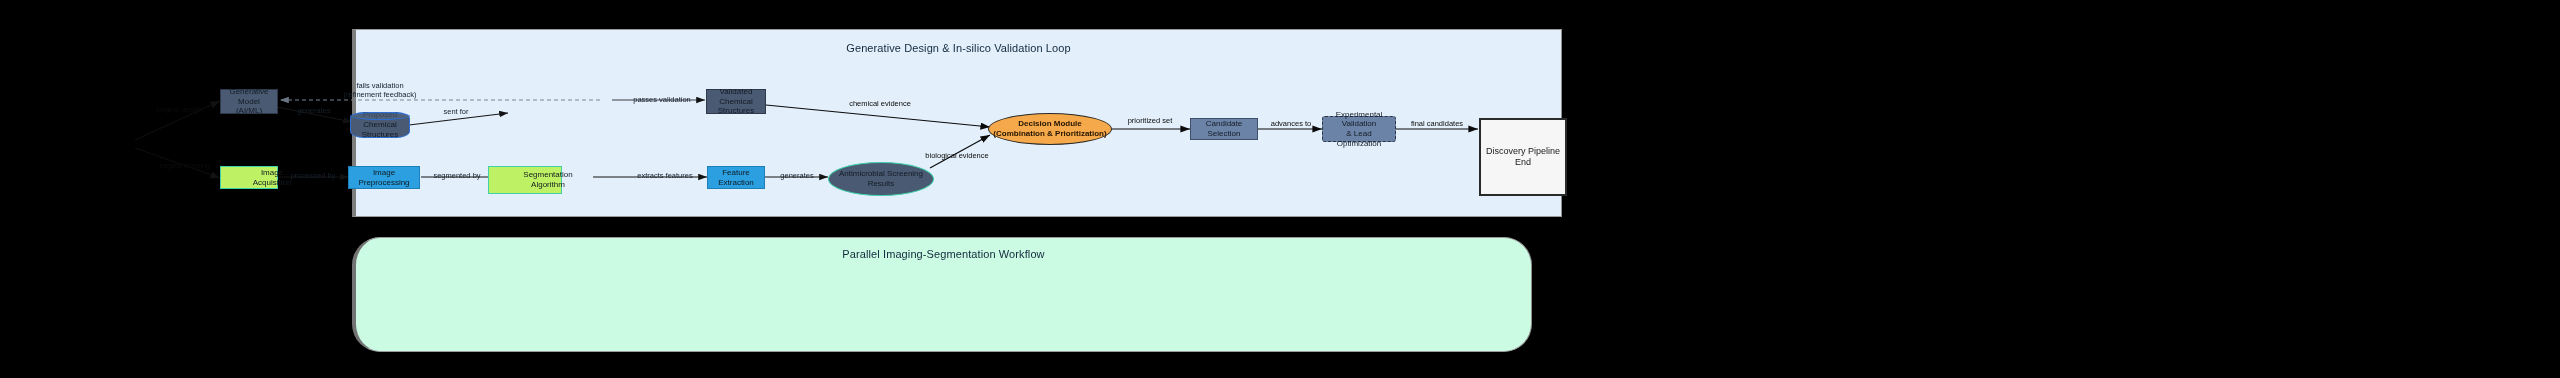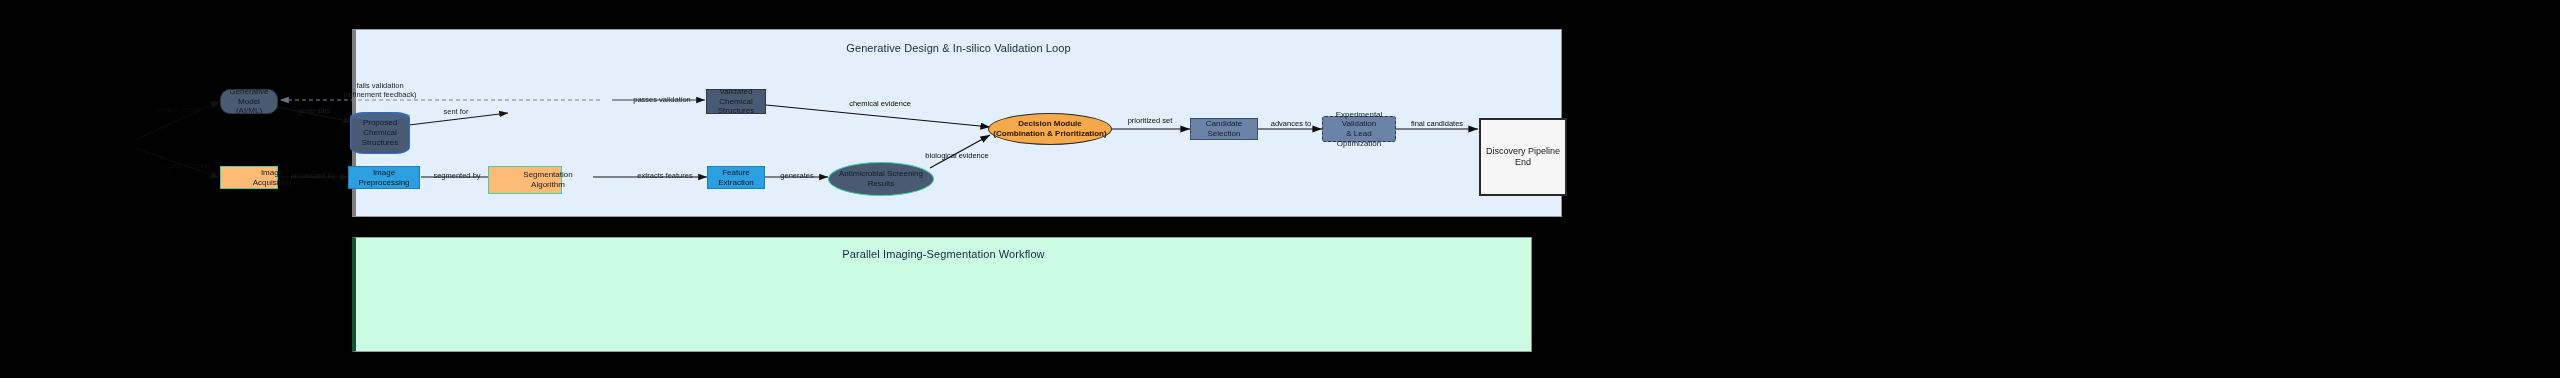--- a/index.html
+++ b/index.html
@@ -31,22 +31,23 @@
     box-sizing: border-box;
     border: 1px solid #9a9a9a;
   }
   .subgraph.gen {
     background: #e3f0fb;
     border-left: 4px solid #7d7d7d;
     border-right: 1px solid #8f8f8f;
   }
   .subgraph.img {
     background: #ccfbe4;
-    border-left: 4px solid #14532d;
+    border-left: 4px solid #737373;
     border-right: 1px solid #8f8f8f;
+    border-radius: 28px;
   }
   .subgraph-title {
     position: absolute;
     left: 0;
     right: 0;
     text-align: center;
     font-size: 11px;
     color: #13293d;
     letter-spacing: .1px;
   }
@@ -63,21 +64,21 @@
     color: #1d2430;
     padding: 1px 2px;
     white-space: pre-line;
   }
   .node.rect-dark {
     background: #4a5a72;
     border: 1px solid #2e3a4c;
     color: #121a24;
   }
   .node.rect-darkgray {
-    background: #fdba74;
+    background: #bef264;
     border: 1.6px solid #3fd0a8;
     color: #141a22;
     padding-left: 48px;
   }
   .node.rect-blue {
     background: #2b9fe0;
     border: 1.4px solid #1d7fb8;
     color: #0f1a22;
   }
   .node.rect-steel {
@@ -225,26 +226,26 @@
     <path d="M930,168 L990,135" stroke="#0a0a0a" stroke-width="1.2" fill="none" marker-end="url(#arrow-d)"></path>
 
     <path d="M1112,129 L1190,129" stroke="#0a0a0a" stroke-width="1.2" fill="none" marker-end="url(#arrow-d)"></path>
 
     <path d="M1258,129 L1322,129" stroke="#0a0a0a" stroke-width="1.2" fill="none" marker-end="url(#arrow-d)"></path>
 
     <path d="M1396,129 L1478,129" stroke="#0a0a0a" stroke-width="1.2" fill="none" marker-end="url(#arrow-d)"></path>
   </svg>
 
 
-  <div class="node rect-dark" style="left:220px; top:89px; width:58px; height:25px;border-radius:10px;">
+  <div class="node rect-dark" style="left:220px; top:89px; width:58px; height:25px;">
     <span>Generative Model
 (AI/ML)</span>
   </div>
 
-  <div class="node cylinder" style="left:350px; top:112px; width:60px; height:42px;">
+  <div class="node cylinder" style="left:350px; top:112px; width:60px; height:26px;">
     <span>Proposed Chemical
 Structures</span>
   </div>
 
 
   <div class="node rect-dark" style="left:706px; top:89px; width:60px; height:25px;">
     <span>Validated Chemical
 Structures</span>
   </div>
 

